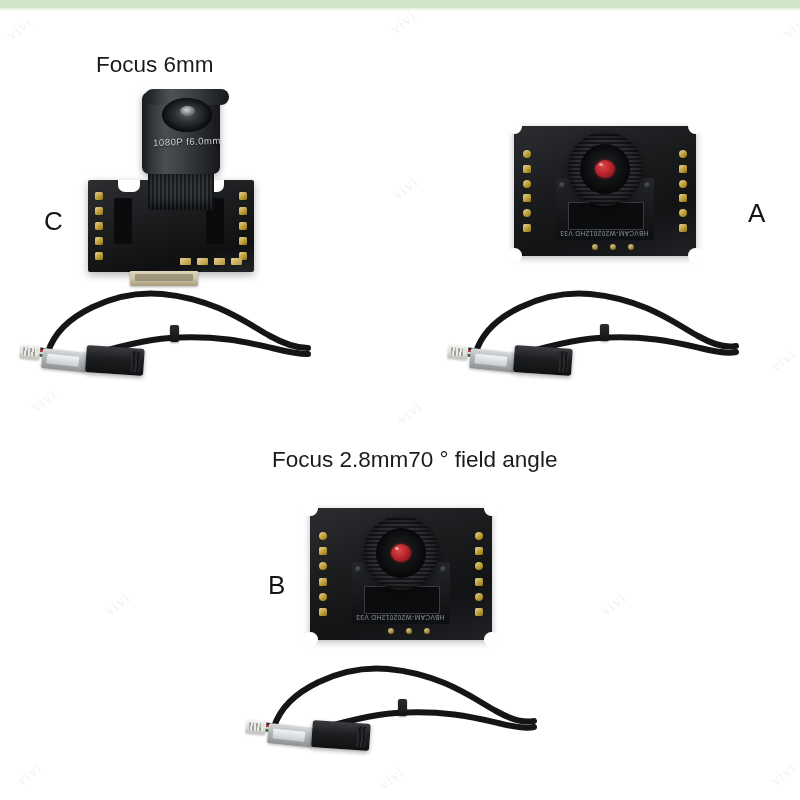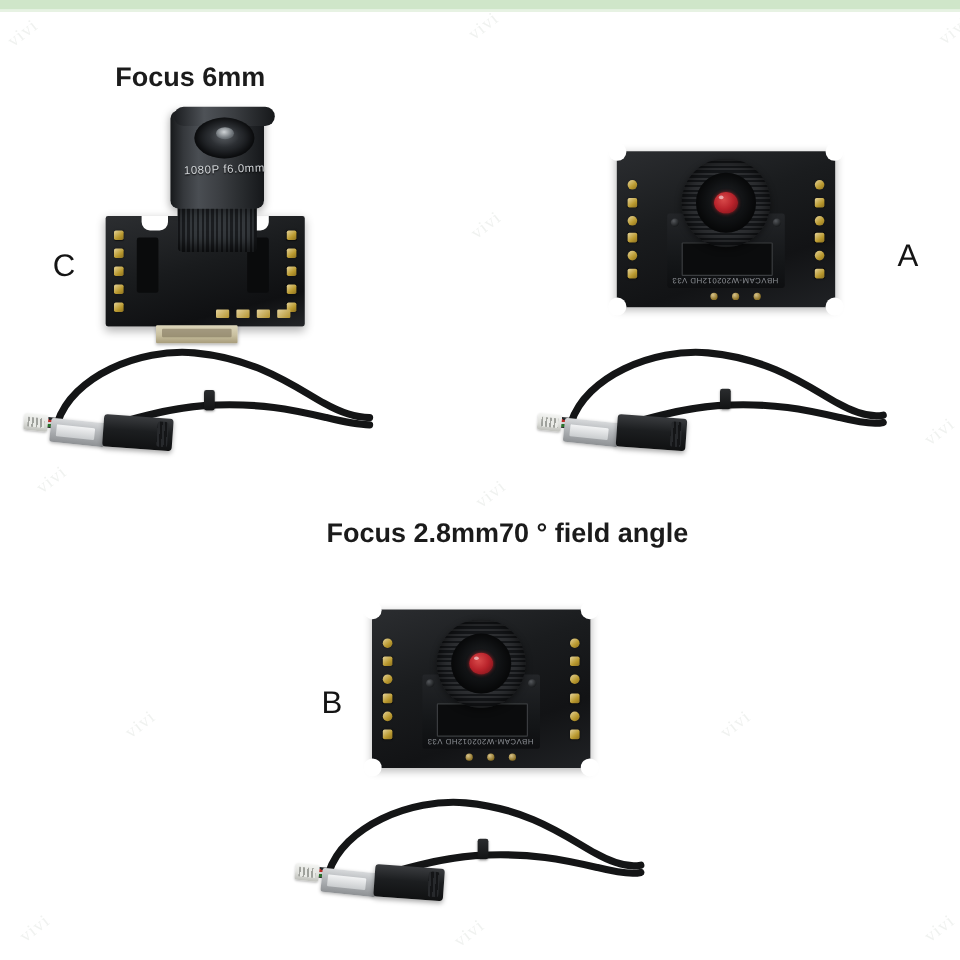--- a/index.html
+++ b/index.html
@@ -54,25 +54,25 @@
     user-select: none;
     letter-spacing: 1px;
   }
 
   
   .caption {
     position: absolute;
     font-size: 22.5px;
     color: #1b1b1b;
     white-space: nowrap;
-    font-weight: 700;
+    font-weight: 400;
   }
   .cap-c { left: 96px;  top: 52px; }
   .cap-a { left: 500px; top: 57px; }
-  .cap-b { left: 272px; top: 432px; text-align: center; }
+  .cap-b { left: 272px; top: 447px; text-align: center; }
 
   .letter {
     position: absolute;
     font-size: 26px;
     color: #141414;
     font-weight: 400;
   }
   .let-c { left: 44px;  top: 206px; }
   .let-a { left: 748px; top: 198px; }
   .let-b { left: 268px; top: 570px; }

